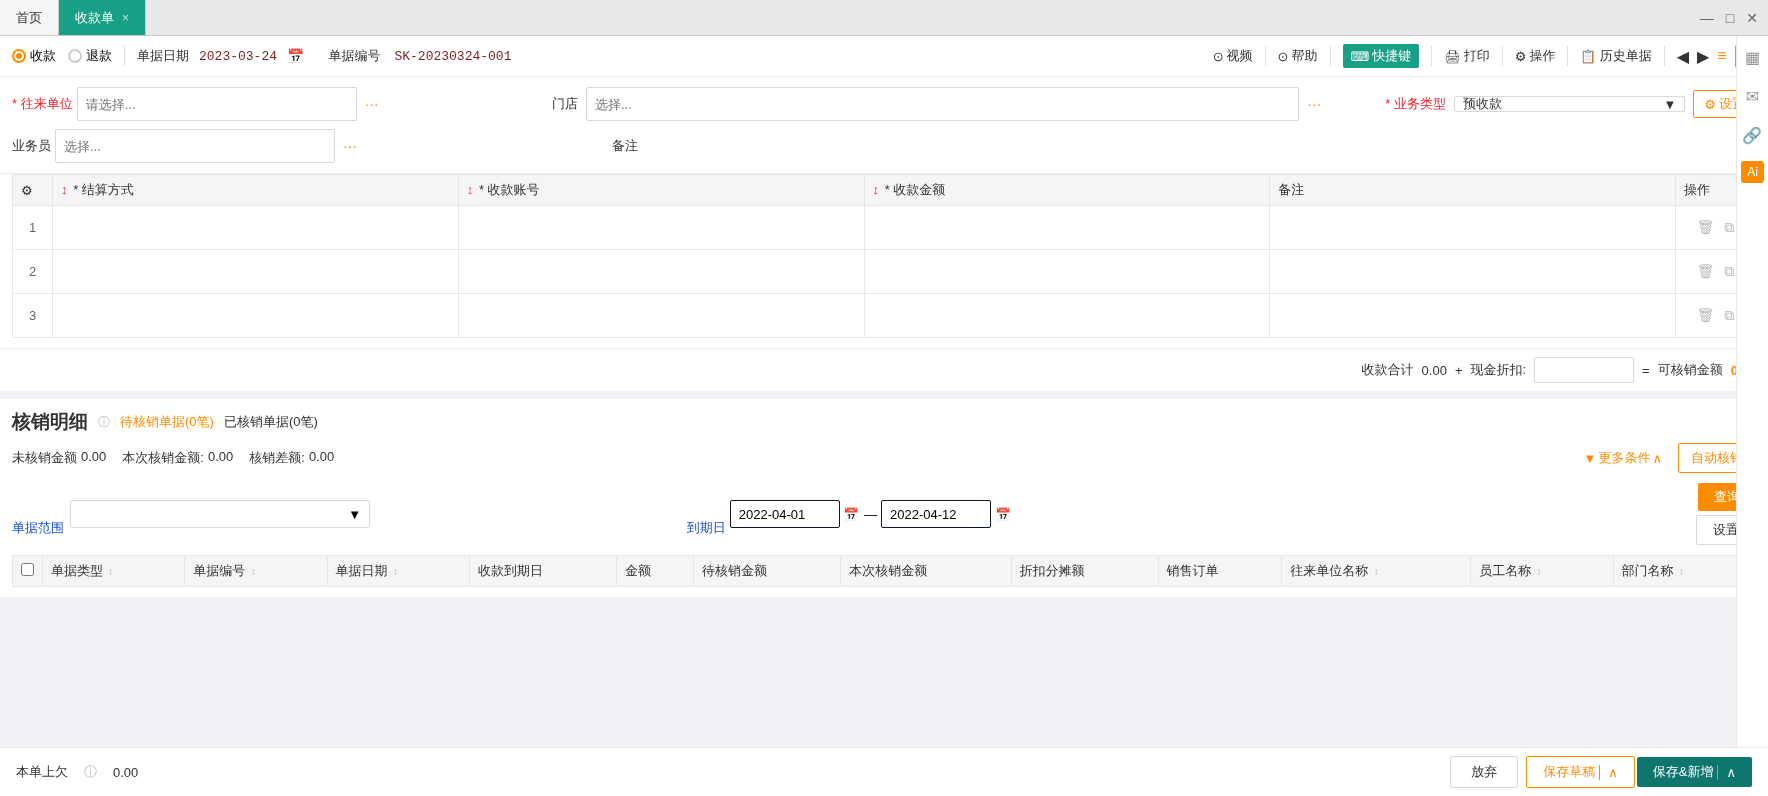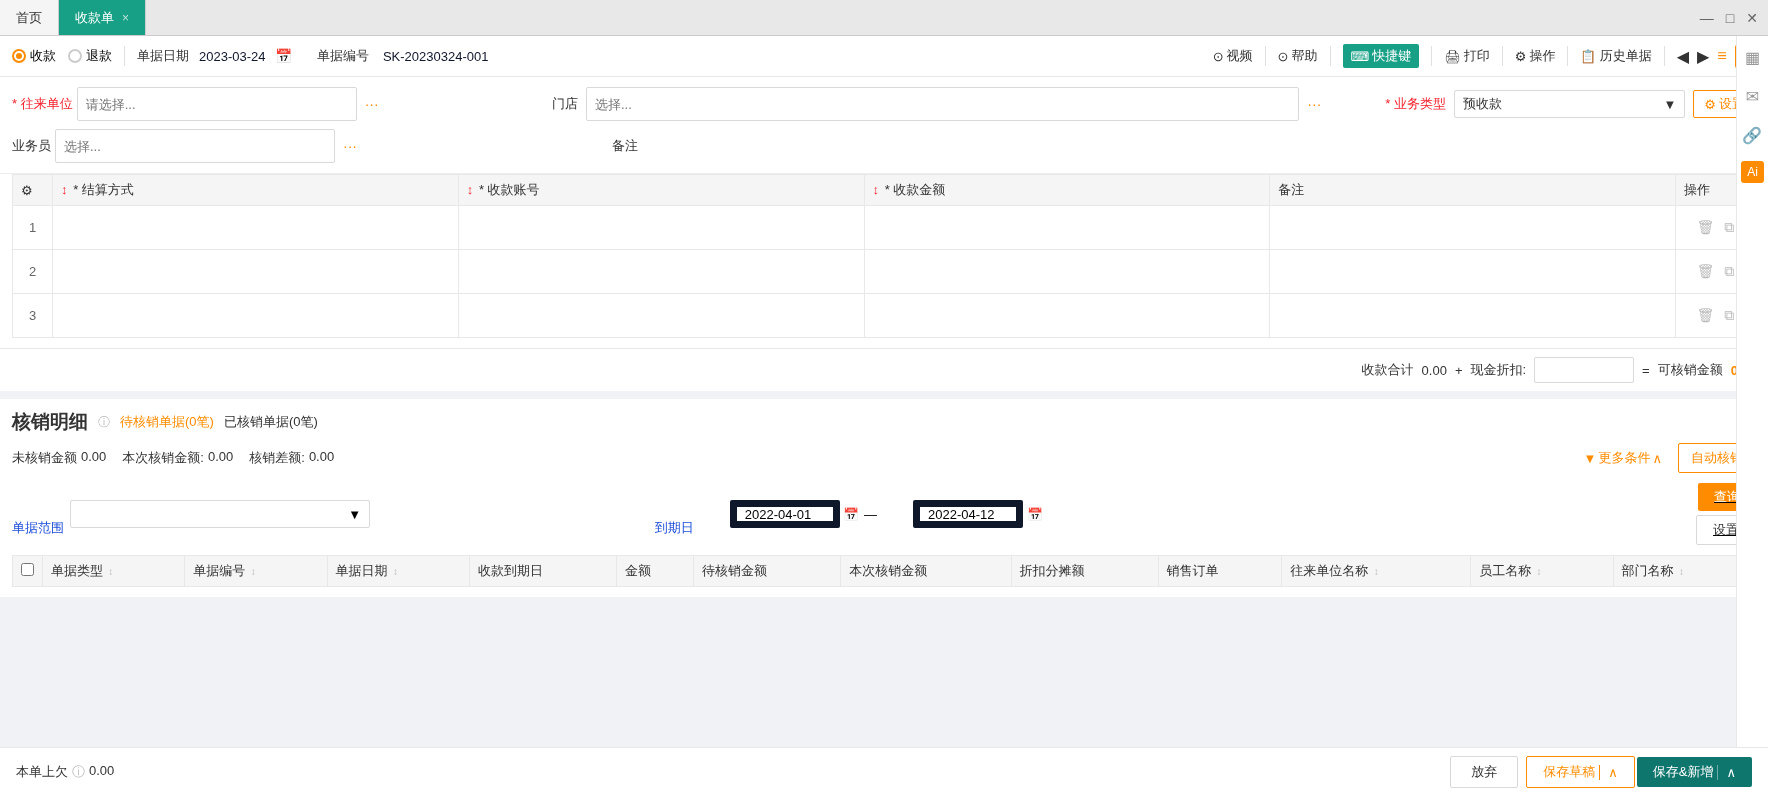--- a/index.html
+++ b/index.html
@@ -33,21 +33,21 @@
     .radio-item { display: flex; align-items: center; gap: 4px; cursor: pointer; }
     .radio-dot {
       width: 14px; height: 14px; border-radius: 50%; border: 2px solid #ccc;
       display: flex; align-items: center; justify-content: center;
     }
     .radio-dot.active { border-color: #ff8c00; }
     .radio-dot.active::after { content: ''; width: 6px; height: 6px; border-radius: 50%; background: #ff8c00; }
     .divider-v { width: 1px; height: 20px; background: #e0e0e0; margin: 0 4px; }
     .label-field { display: flex; align-items: center; gap: 6px; }
     .field-label { color: #333; white-space: nowrap; }
-    .field-value { color: #0f172a; }
+    .field-value { color: #7f1d1d; font-family: Liberation Mono, monospace; }
     .calendar-icon { color: #ff8c00; cursor: pointer; font-size: 14px; }
     .toolbar-spacer { flex: 1; }
     .toolbar-actions { display: flex; align-items: center; gap: 8px; }
     .toolbar-action { display: flex; align-items: center; gap: 3px; color: #333; cursor: pointer; font-size: 12px; }
     .toolbar-action .icon { font-size: 13px; }
     .toolbar-action.highlight { background: #17a085; color: #fff; padding: 3px 8px; border-radius: 2px; }
 
     
     .form-section {
       padding: 10px 12px; background: #fff; border-bottom: 1px solid #eee;
@@ -56,21 +56,21 @@
     .form-row { display: flex; align-items: center; gap: 0; }
     .form-field { display: flex; align-items: center; flex: 1; }
     .form-field-label { color: #f5222d; margin-right: 4px; white-space: nowrap; }
     .form-field-label.optional { color: #333; }
     .form-input {
       flex: 1; height: 18px; border: 1px solid #d9d9d9; border-radius: 2px;
       padding: 16px 8px; color: #bbb; outline: none;
     }
     .more-btn { color: #ff8c00; margin-left: 4px; cursor: pointer; font-size: 14px; white-space: nowrap; padding: 0 4px; }
     .select-field {
-      flex: 1; height: 28px; border: 1px solid #d9d9d9; border-radius: 2px;
+      flex: 1; height: 16px; border: 1px solid #d9d9d9; border-radius: 2px;
       padding: 0 8px; color: #333; display: flex; align-items: center; justify-content: space-between;
       cursor: pointer; background: #fff;
     }
     .setting-btn {
       margin-left: 8px; padding: 4px 10px; border: 1px solid #ff8c00; color: #ff8c00;
       border-radius: 2px; cursor: pointer; background: #fff; white-space: nowrap; display: flex; align-items: center; gap: 3px;
     }
 
     
     .table-section { padding: 0 12px 10px; background: #fff; }
@@ -121,25 +121,25 @@
     .verif-filters { display: flex; align-items: center; gap: 10px; margin-bottom: 10px; }
     .filter-group { display: flex; align-items: center; gap: 6px; flex: 1; }
     .filter-label { color: #1d4ed8; white-space: nowrap; margin-top: 27px; }
     .filter-select {
       flex: 1; height: 28px; border: 1px solid #d9d9d9; border-radius: 2px;
       padding: 0 8px; display: flex; align-items: center; justify-content: space-between;
       cursor: pointer; background: #fff; max-width: 300px;
     }
     .date-range { display: flex; align-items: center; gap: 4px; }
     .date-input {
-      width: 110px; height: 28px; border: 7px solid #0f172a; border-radius: 2px;
-      padding: 0 8px; outline: none; margin-left: 32px;
+      width: 110px; height: 28px; border: 1px solid #0f172a; border-radius: 2px;
+      padding: 0 8px; outline: none;
     }
     .filter-spacer { flex: 1; }
-    .filter-actions { display: flex; align-items: center; gap: 6px; text-decoration: underline; }
+    .filter-actions { display: flex; align-items: center; gap: 6px; }
     .more-conditions { color: #ff8c00; cursor: pointer; font-size: 12px; display: flex; align-items: center; gap: 2px; }
     .btn-query {
       background: #ff8c00; color: #fff; border: none; padding: 5px 16px;
       border-radius: 2px; cursor: pointer; font-size: 13px;
     }
     .btn-setting {
       background: #fff; color: #333; border: 1px solid #d9d9d9; padding: 5px 16px;
       border-radius: 2px; cursor: pointer; font-size: 13px;
     }
     .btn-auto-clear {
@@ -154,21 +154,21 @@
       text-align: left; font-weight: normal; color: #333; white-space: nowrap; font-size: 12px;
     }
     .checkbox-cell { text-align: center; width: 30px; }
 
     
     .bottom-bar {
       position: fixed; bottom: 0; left: 0; right: 0; background: #fff;
       border-top: 1px solid #e8e8e8; padding: 8px 16px;
       display: flex; align-items: center; z-index: 100;
     }
-    .bottom-info { display: flex; align-items: flex-start; gap: 4px; font-size: 13px; color: #333; }
+    .bottom-info { display: flex; align-items: center; gap: 16px; font-size: 13px; color: #333; }
     .bottom-info .icon { color: #bbb; cursor: pointer; }
     .bottom-spacer { flex: 1; }
     .btn-discard {
       background: #fff; color: #333; border: 1px solid #d9d9d9; padding: 6px 20px;
       border-radius: 2px; cursor: pointer; font-size: 13px; margin-right: 8px;
     }
     .btn-save-draft {
       background: #fff; color: #ff8c00; border: 1px solid #ff8c00; padding: 6px 16px;
       border-radius: 2px; cursor: pointer; font-size: 13px; margin-right: 2px; display: flex; align-items: center; gap: 4px;
     }

